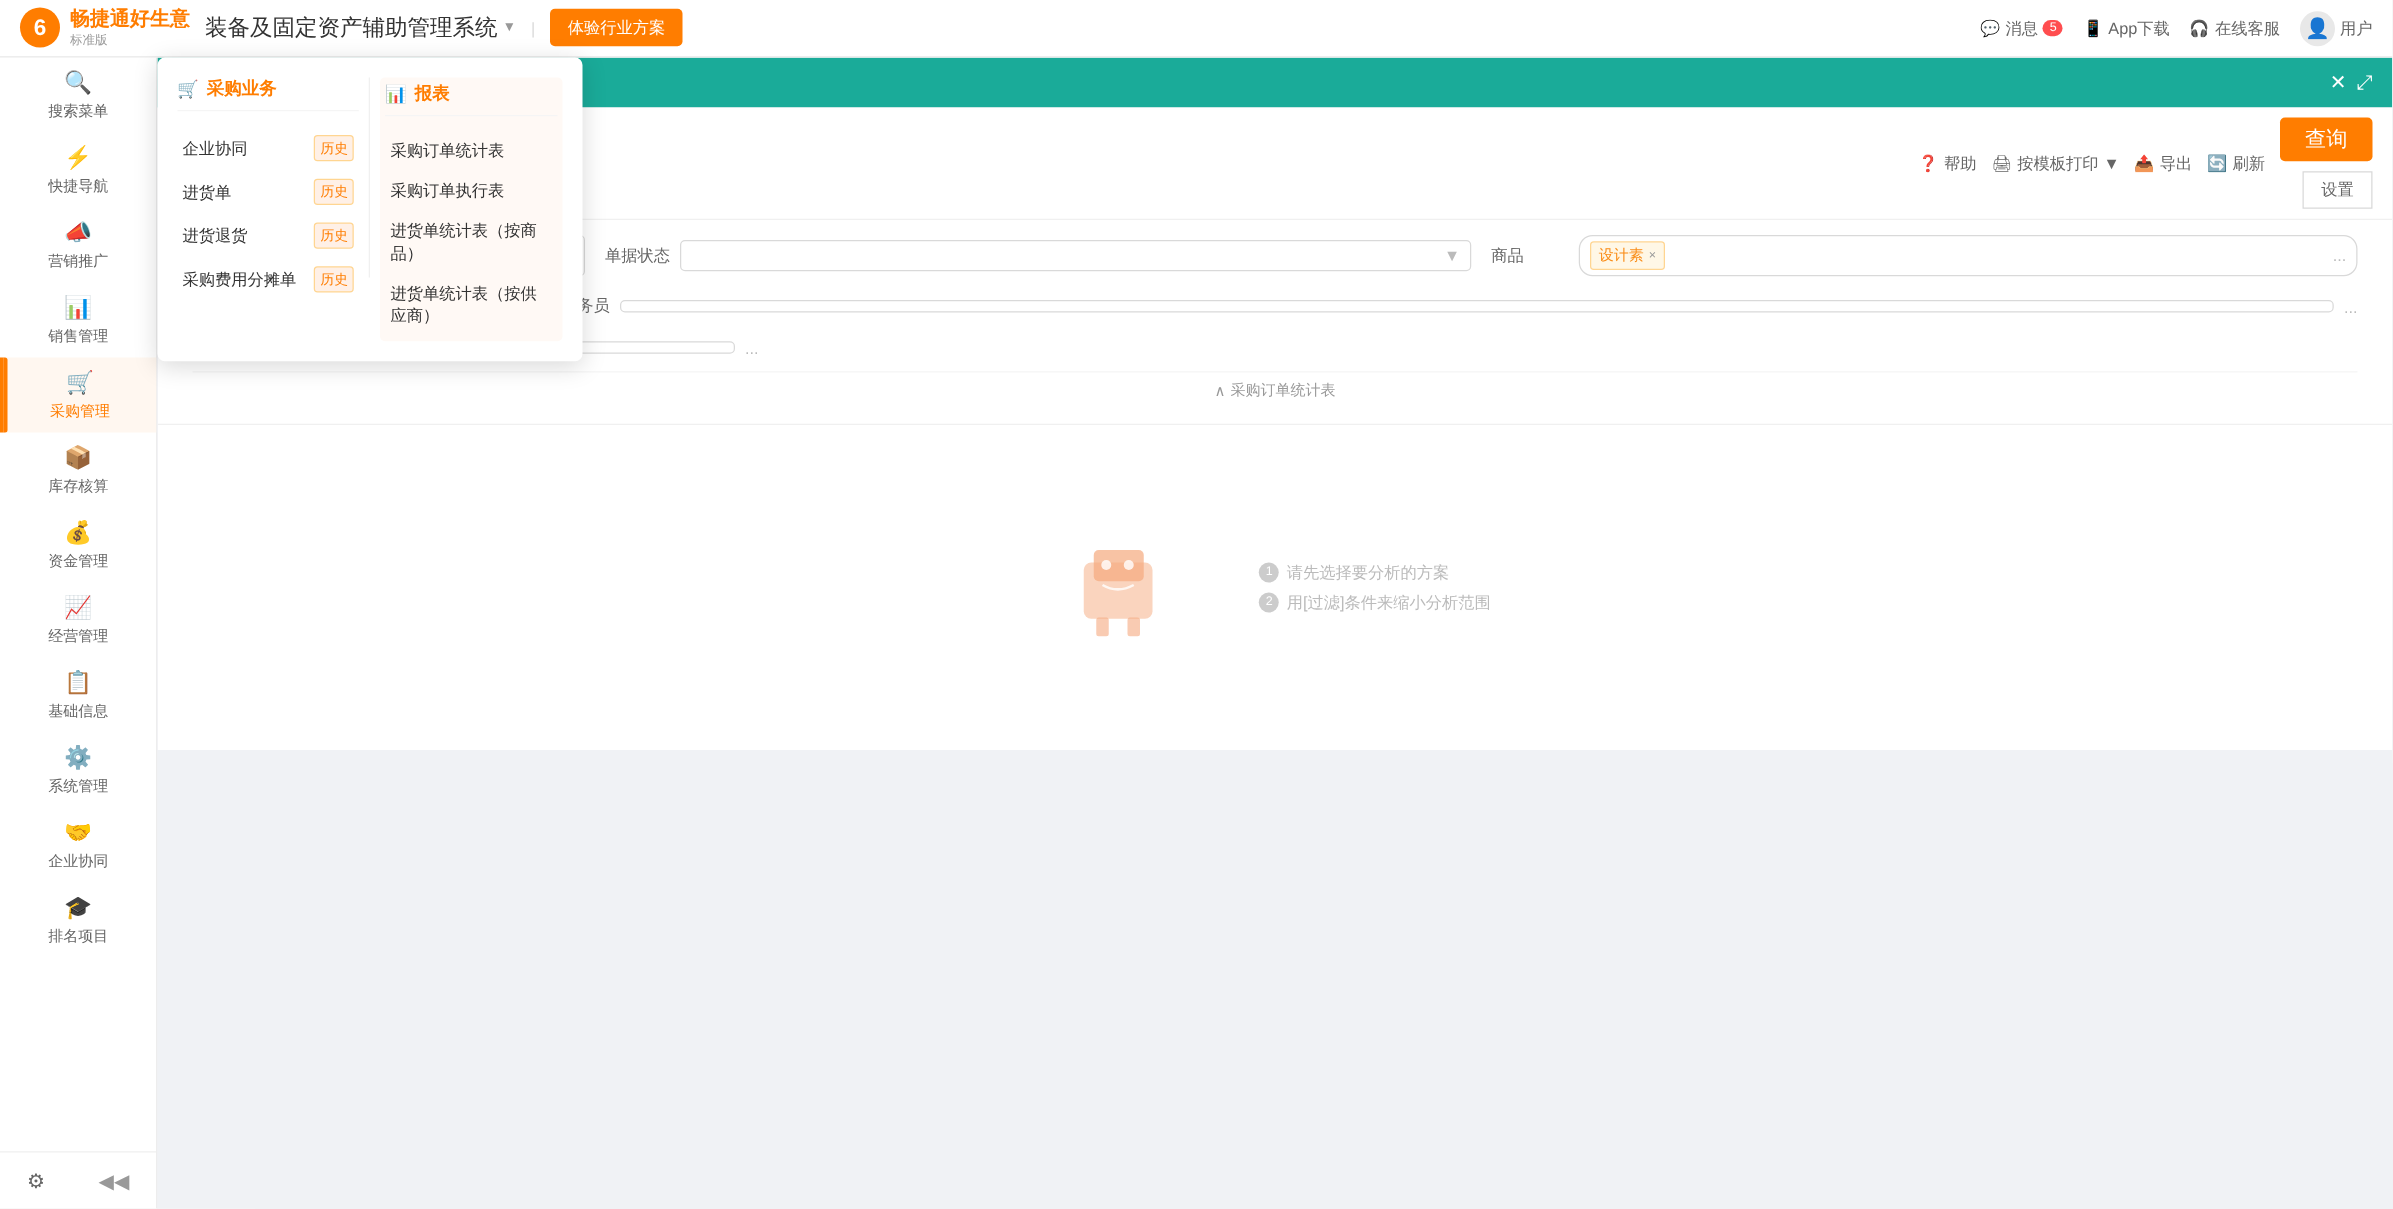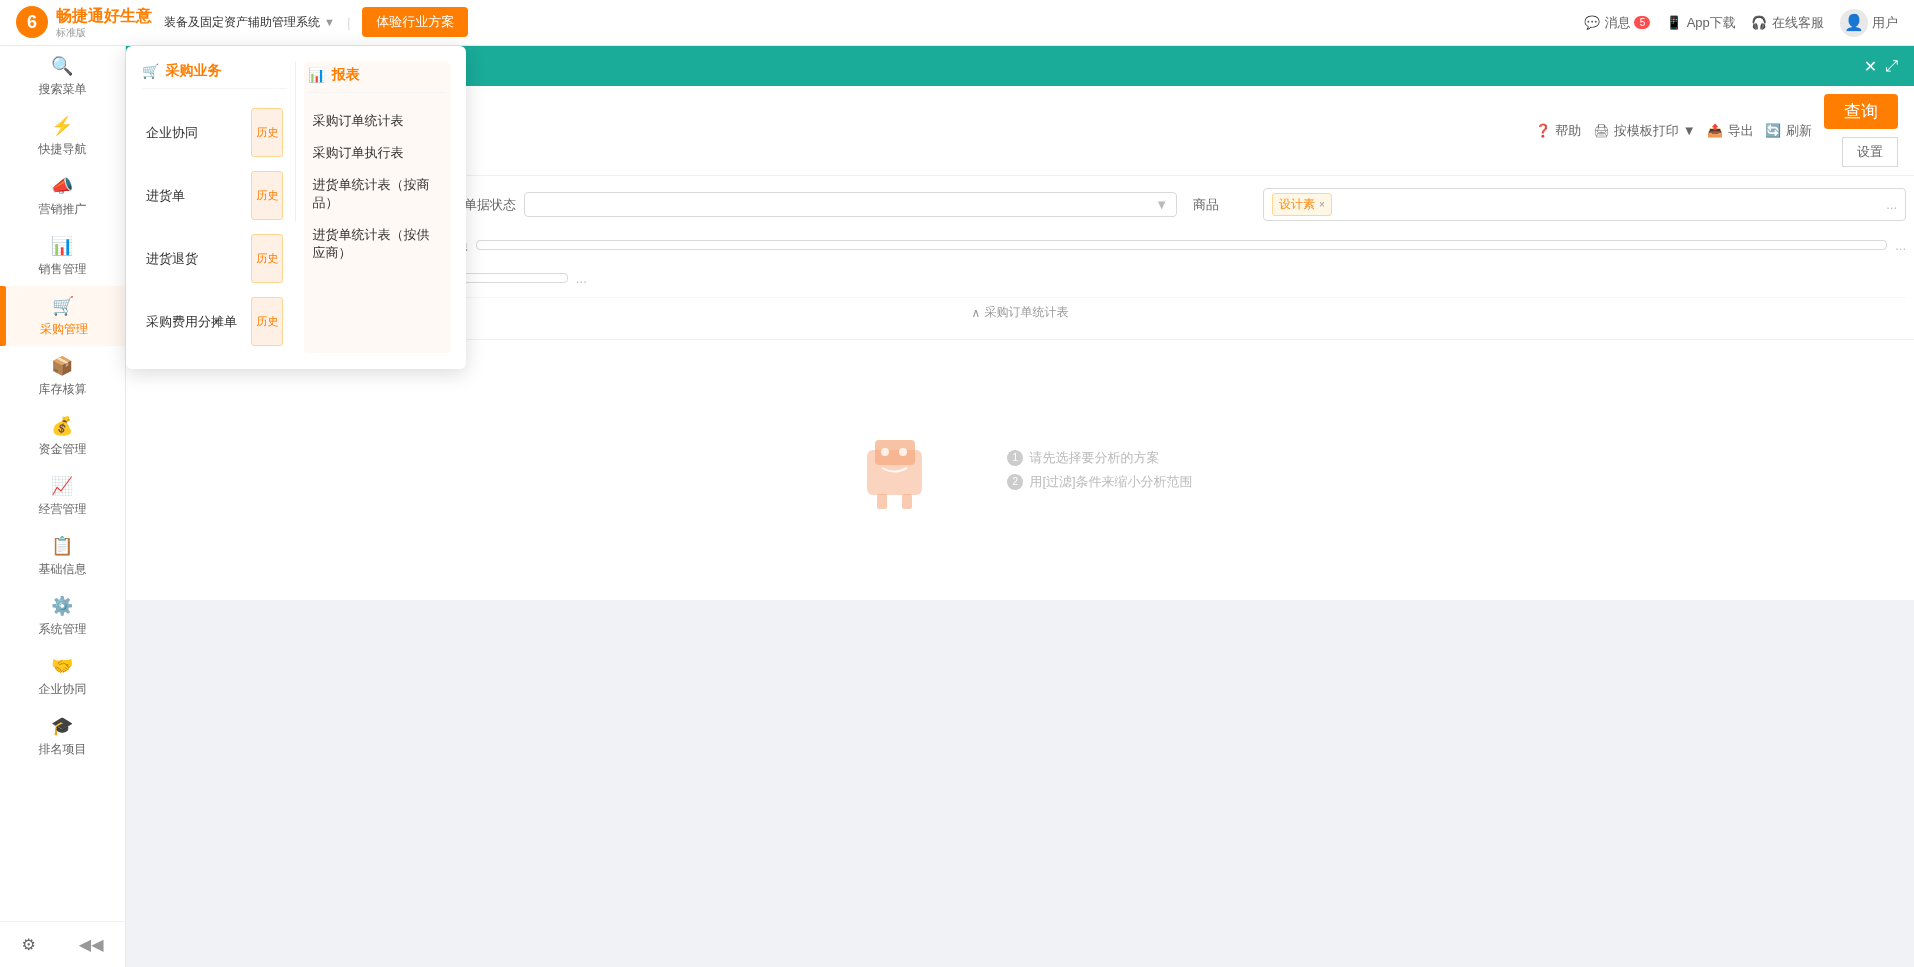--- a/index.html
+++ b/index.html
@@ -37,21 +37,21 @@
     .tab-item.active { background: #f0f2f5; color: #333; }
     .tab-item.home { background: rgba(255,255,255,0.15); }
     .tab-close { font-size: 11px; cursor: pointer; opacity: 0.7; }
     .tab-spacer { flex: 1; }
     .tab-controls { display: flex; align-items: center; gap: 8px; color: white; font-size: 16px; padding-right: 8px; }
 
     
     .content-panel { background: white; margin: 0; }
     .toolbar-row { display: flex; align-items: center; justify-content: flex-end; padding: 8px 16px; gap: 12px; border-bottom: 1px solid #f0f0f0; }
     .toolbar-btn { display: flex; align-items: center; gap: 4px; color: #666; font-size: 13px; cursor: pointer; }
-    .filter-area { padding: 12px 8px; border-bottom: 1px solid #f0f0f0; }
+    .filter-area { padding: 12px 28px; border-bottom: 1px solid #f0f0f0; }
     .filter-row { display: flex; align-items: center; gap: 16px; margin-bottom: 10px; }
     .filter-item { display: flex; align-items: center; gap: 8px; }
     .filter-label { color: #666; font-size: 13px; white-space: nowrap; }
     .filter-input { border: 1px solid #d9d9d9; border-radius: 4px; padding: 4px 8px; font-size: 13px; color: #333; min-width: 200px; display: flex; align-items: center; justify-content: space-between; cursor: pointer; }
     .filter-select { border: 1px solid #d9d9d9; border-radius: 4px; padding: 4px 8px; font-size: 13px; min-width: 160px; display: flex; align-items: center; justify-content: space-between; cursor: pointer; }
     .tag { background: #f5f5f5; border: 1px solid #e8e8e8; border-radius: 3px; padding: 2px 6px; font-size: 12px; display: inline-flex; align-items: center; gap: 4px; }
     .tag .tag-close { color: #999; cursor: pointer; font-size: 10px; }
     .tag.orange { background: #fff7e6; border-color: #ffd591; color: #fa8c16; }
     .collapse-btn { display: flex; align-items: center; justify-content: center; padding: 6px; color: #999; font-size: 12px; cursor: pointer; gap: 4px; border-top: 1px solid #f5f5f5; }
     .query-btn { background: #ff7d00; color: white; border: none; border-radius: 4px; padding: 6px 20px; font-size: 17px; cursor: pointer; }
@@ -62,41 +62,41 @@
     .empty-tips { font-size: 13px; color: #bbb; line-height: 24px; }
     .empty-tips .tip-item { display: flex; align-items: center; gap: 6px; }
     .tip-num { width: 16px; height: 16px; background: #ccc; border-radius: 50%; color: white; font-size: 10px; display: flex; align-items: center; justify-content: center; }
 
     
     .dropdown-overlay { position: fixed; top: 46px; left: 126px; z-index: 1000; }
     .dropdown-menu { background: white; border-radius: 6px; box-shadow: 0 4px 20px rgba(0,0,0,0.15); width: 340px; padding: 16px; }
     .menu-section { display: inline-block; vertical-align: top; width: 48%; }
     .menu-section-title { color: #ff7d00; font-size: 14px; font-weight: bold; margin-bottom: 12px; display: flex; align-items: center; gap: 6px; border-bottom: 1px solid #f5f5f5; padding-bottom: 8px; }
     .menu-item { display: flex; align-items: center; justify-content: space-between; padding: 7px 4px; cursor: pointer; font-size: 13px; color: #333; }
-    .history-badge { background: #fff0e6; color: #ff7d00; border: 1px solid #ffd591; border-radius: 3px; font-size: 11px; padding: 16px 4px; }
+    .history-badge { background: #fff0e6; color: #ff7d00; border: 1px solid #ffd591; border-radius: 3px; font-size: 11px; padding: 2px 4px; }
     .menu-divider { width: 1px; background: #f0f0f0; margin: 0 8px; display: inline-block; vertical-align: top; height: 160px; }
 
     
     .gear-icon { font-size: 16px; color: #666; cursor: pointer; }
   </style>
 </head>
 <body>
 
 <div class="app-container">
   <div class="top-bar">
     <div class="top-left">
       <div class="sidebar-logo" style="width:auto;height:auto;flex-direction:row;gap:8px;border:none;">
         <div class="logo-icon">6</div>
         <div style="display:flex;flex-direction:column;line-height:1.3;">
           <span style="font-size:16px;color:#ff7d00;font-weight:bold;">畅捷通好生意</span>
           <span style="font-size:10px;color:#999;">标准版</span>
         </div>
       </div>
       <div class="system-dropdown">
-        <span style="font-size:12px;color:#333;">装备及固定资产辅助管理系统</span>
+        <span style="font-size:18px;color:#333;">装备及固定资产辅助管理系统</span>
         <span style="color:#999;font-size:11px;">▼</span>
       </div>
       <span style="color:#d9d9d9;">|</span>
       <button class="top-btn">体验行业方案</button>
     </div>
     <div class="top-right">
       <div class="top-right-item">
         <span>💬</span>
         <span>消息</span>
         <span class="badge">5</span>
@@ -237,21 +237,21 @@
               </div>
               <div class="filter-item" style="flex:1;">
                 <span class="filter-label">单据状态</span>
                 <div class="filter-select" style="flex:1;">
                   <span class="placeholder"></span>
                   <span style="color:#bbb;">▼</span>
                 </div>
               </div>
               <div class="filter-item" style="flex:1;gap:44px;">
                 <span class="filter-label">商品</span>
-                <div class="filter-select" style="flex:1;">
+                <div class="filter-select" style="flex:1;border-radius:11px;">
                   <span class="tag orange">
                     <span>设计素</span>
                     <span class="tag-close">×</span>
                   </span>
                   <span style="color:#bbb;">...</span>
                 </div>
               </div>
             </div>
 
             <div class="filter-row">

